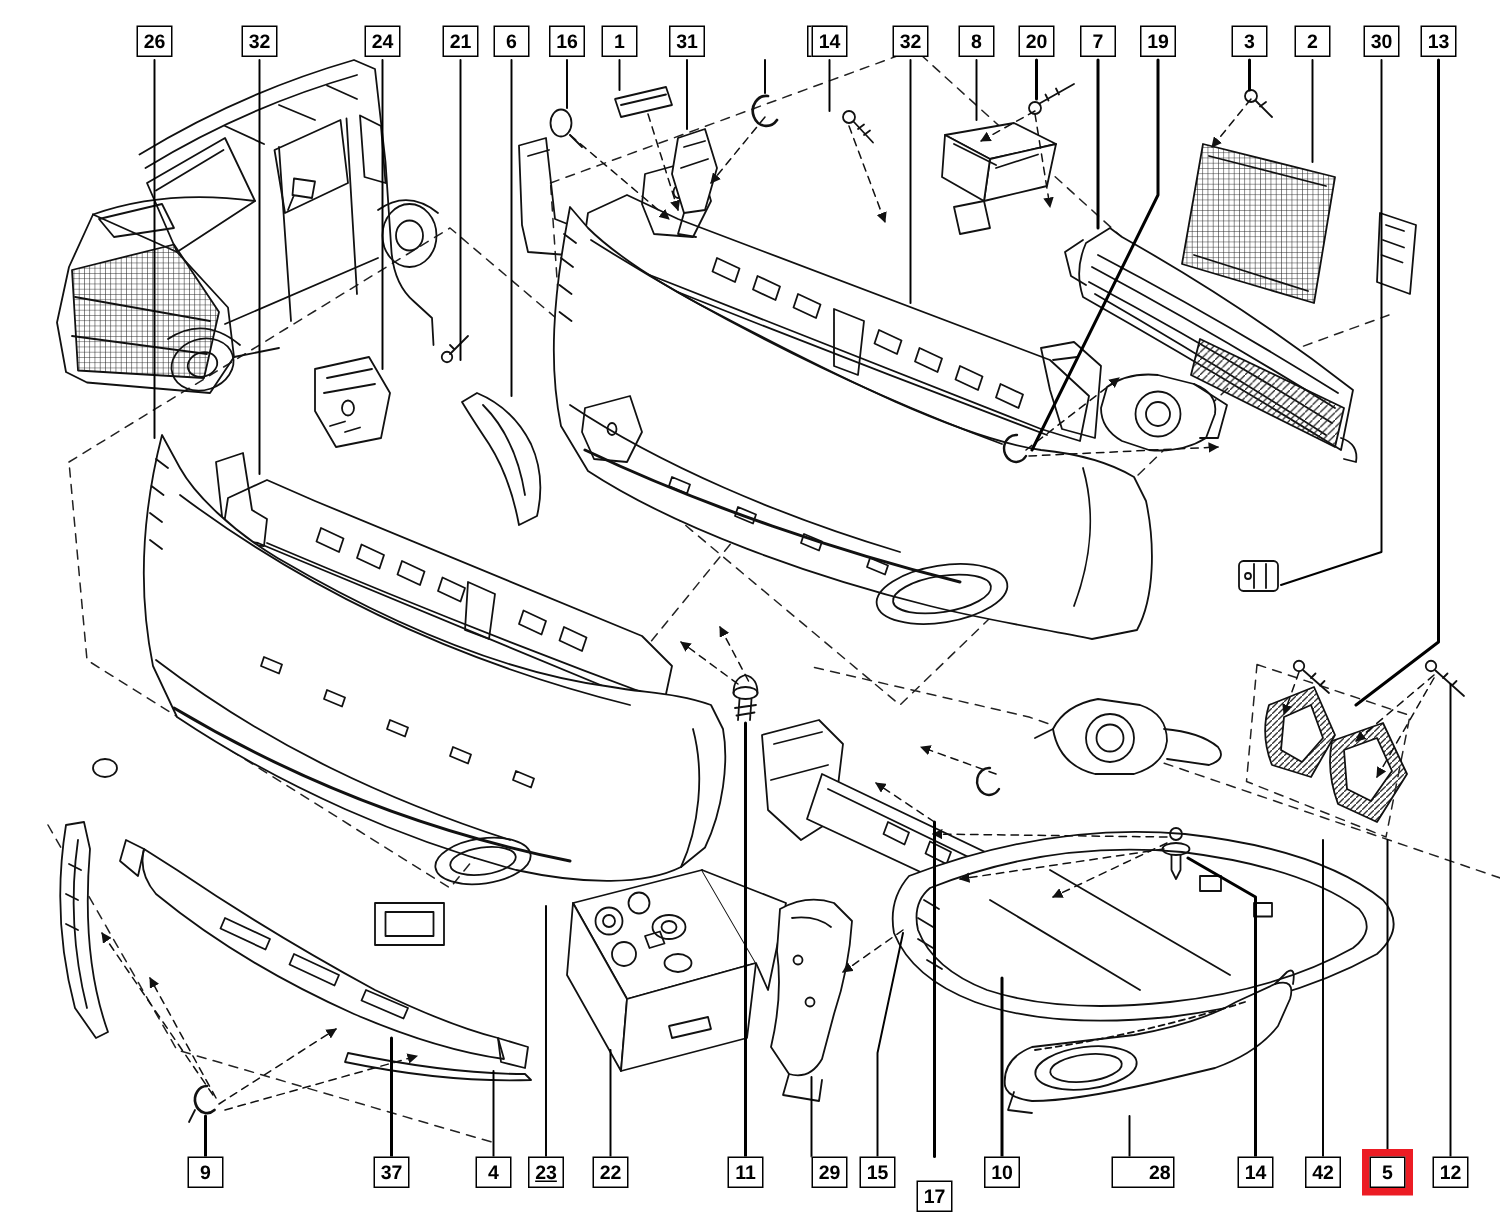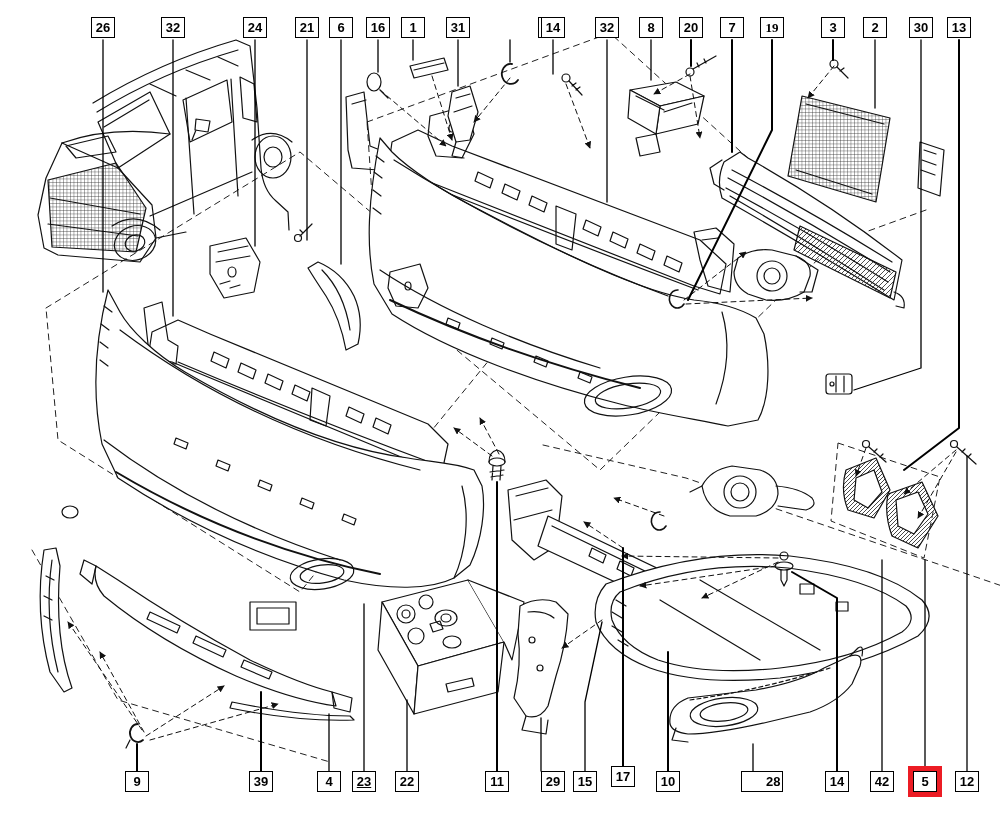--- a/index.html
+++ b/index.html
@@ -388,34 +388,34 @@
       <div class="callout" style="left: 329px; top: 17px;">6</div>
       <div class="callout" style="left: 366px; top: 17px;">16</div>
       <div class="callout" style="left: 401px; top: 17px;">1</div>
       <div class="callout" style="left: 446px; top: 17px;">31</div>
       <div class="callout" style="left: 498px; top: 17px; margin-left: 40px;">18</div>
       <div class="callout" style="left: 541px; top: 17px;">14</div>
       <div class="callout" style="left: 595px; top: 17px;">32</div>
       <div class="callout" style="left: 639px; top: 17px;">8</div>
       <div class="callout" style="left: 679px; top: 17px;">20</div>
       <div class="callout" style="left: 720px; top: 17px;">7</div>
-      <div class="callout" style="left: 760px; top: 17px; font-family: Liberation Serif, serif;">19</div>
+      <div class="callout" style="left: 760px; top: 17px;">19</div>
       <div class="callout" style="left: 821px; top: 17px;">3</div>
       <div class="callout" style="left: 863px; top: 17px;">2</div>
       <div class="callout" style="left: 909px; top: 17px;">30</div>
       <div class="callout" style="left: 947px; top: 17px;">13</div>
       <div class="callout" style="left: 125px; top: 771px;">9</div>
-      <div class="callout" style="left: 249px; top: 771px;">39</div>
+      <div class="callout" style="left: 249px; top: 771px;">37</div>
       <div class="callout" style="left: 317px; top: 771px;">4</div>
       <div class="callout" style="left: 352px; top: 771px; text-decoration: underline;">23</div>
       <div class="callout" style="left: 395px; top: 771px;">22</div>
       <div class="callout" style="left: 485px; top: 771px;">11</div>
       <div class="callout" style="left: 529px; top: 771px; margin-left: 12px;">29</div>
       <div class="callout" style="left: 573px; top: 771px;">15</div>
-      <div class="callout" style="left: 611px; top: 766px;">17</div>
+      <div class="callout" style="left: 611px; top: 787px;">17</div>
       <div class="callout" style="left: 656px; top: 771px;">10</div>
       <div class="callout" style="left: 741px; top: 771px; padding-left: 24px;">28</div>
       <div class="callout" style="left: 825px; top: 771px;">14</div>
       <div class="callout" style="left: 870px; top: 771px;">42</div>
       <div class="callout-red" style="background: rgb(236, 28, 36); left: 908px; top: 766px;">
         <div class="callout">5</div>
       </div>
       <div class="callout" style="left: 955px; top: 771px;">12</div>
     </div>
 

